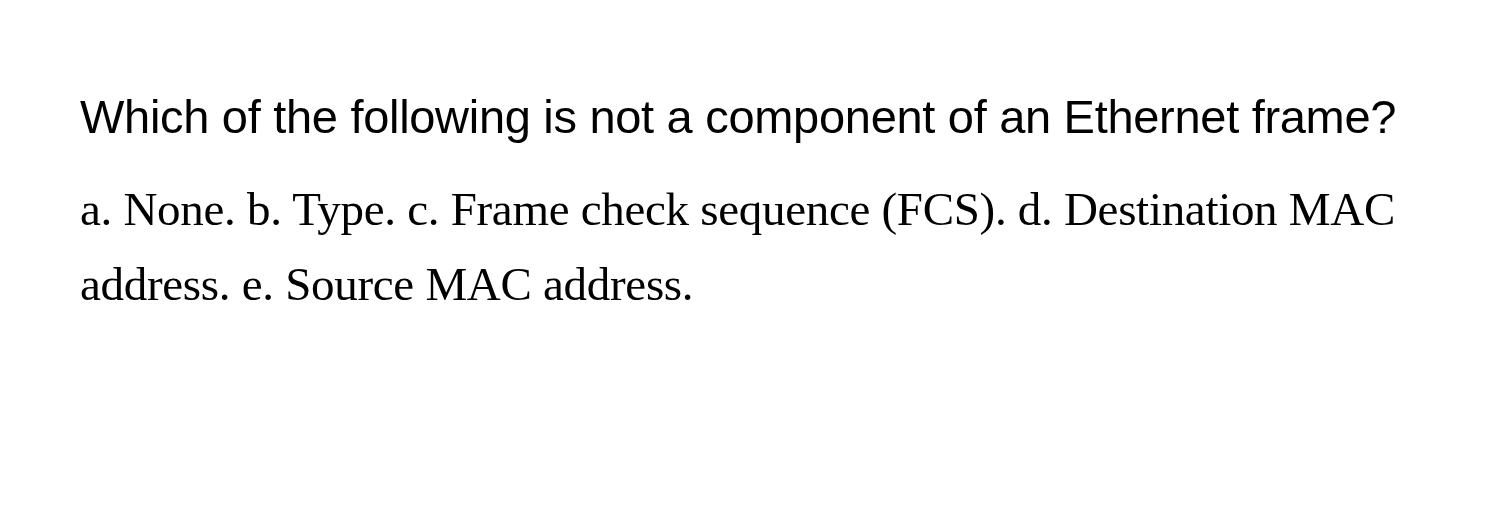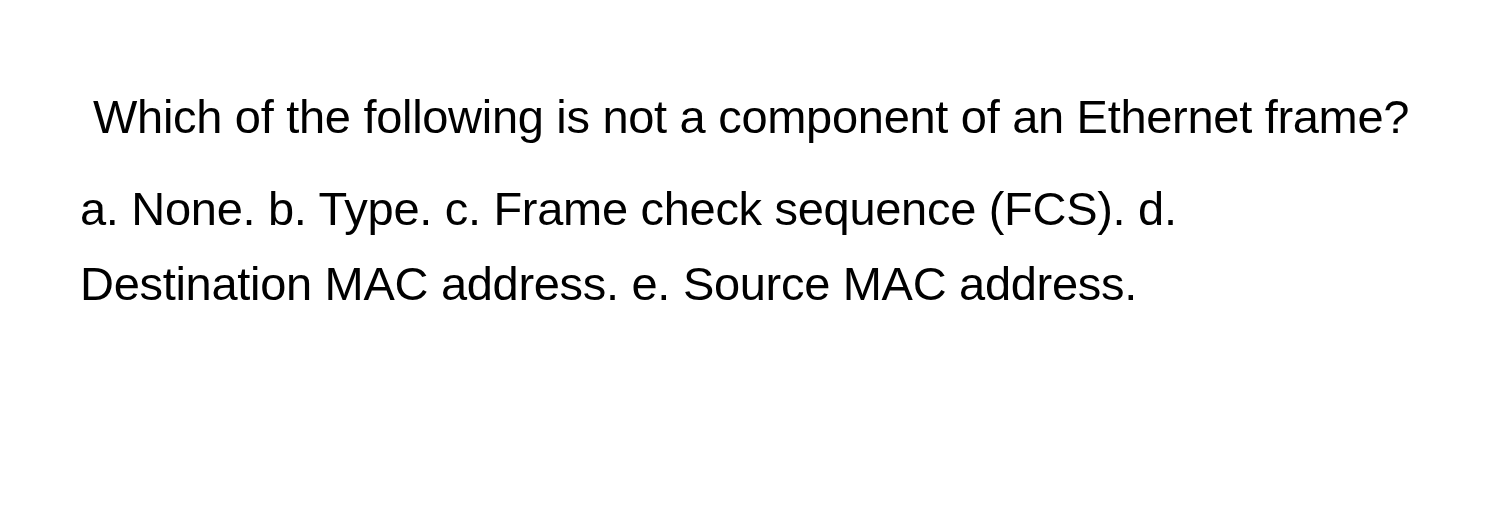--- a/index.html
+++ b/index.html
@@ -13,23 +13,23 @@
       width: 1500px;
       height: 512px;
       padding: 80px 80px 0 80px;
       color: #000000;
       font-size: 47px;
       line-height: 1.58;
       letter-spacing: -0.3px;
     }
     .question {
       margin-bottom: 18px;
-      margin-left: 13px;
     }
     .options {
       font-weight: 400;
+      font-family: Liberation Serif, serif;
     }
   </style>
 </head>
 <body>
 
 <div class="question">Which of the following is not a component of an Ethernet frame?</div>
 <div class="options">a. None. b. Type. c. Frame check sequence (FCS). d. Destination MAC address. e. Source MAC address.</div>
 
 </body></html>

